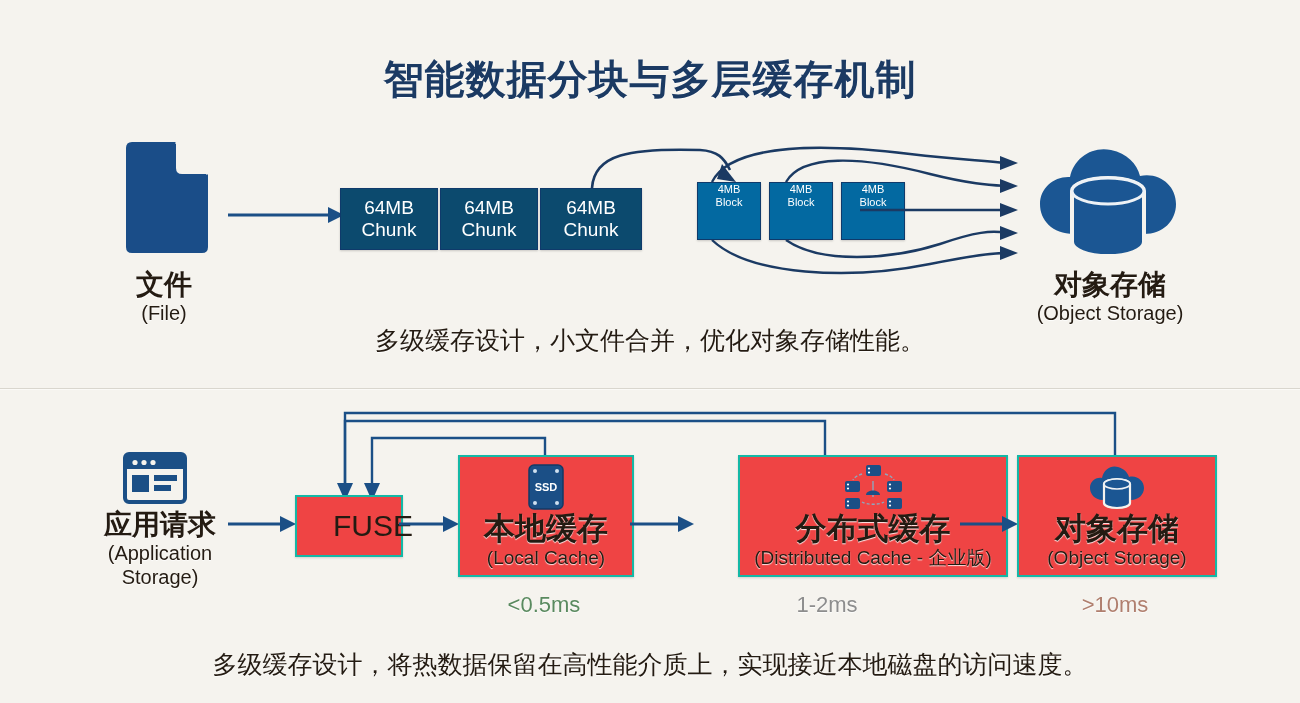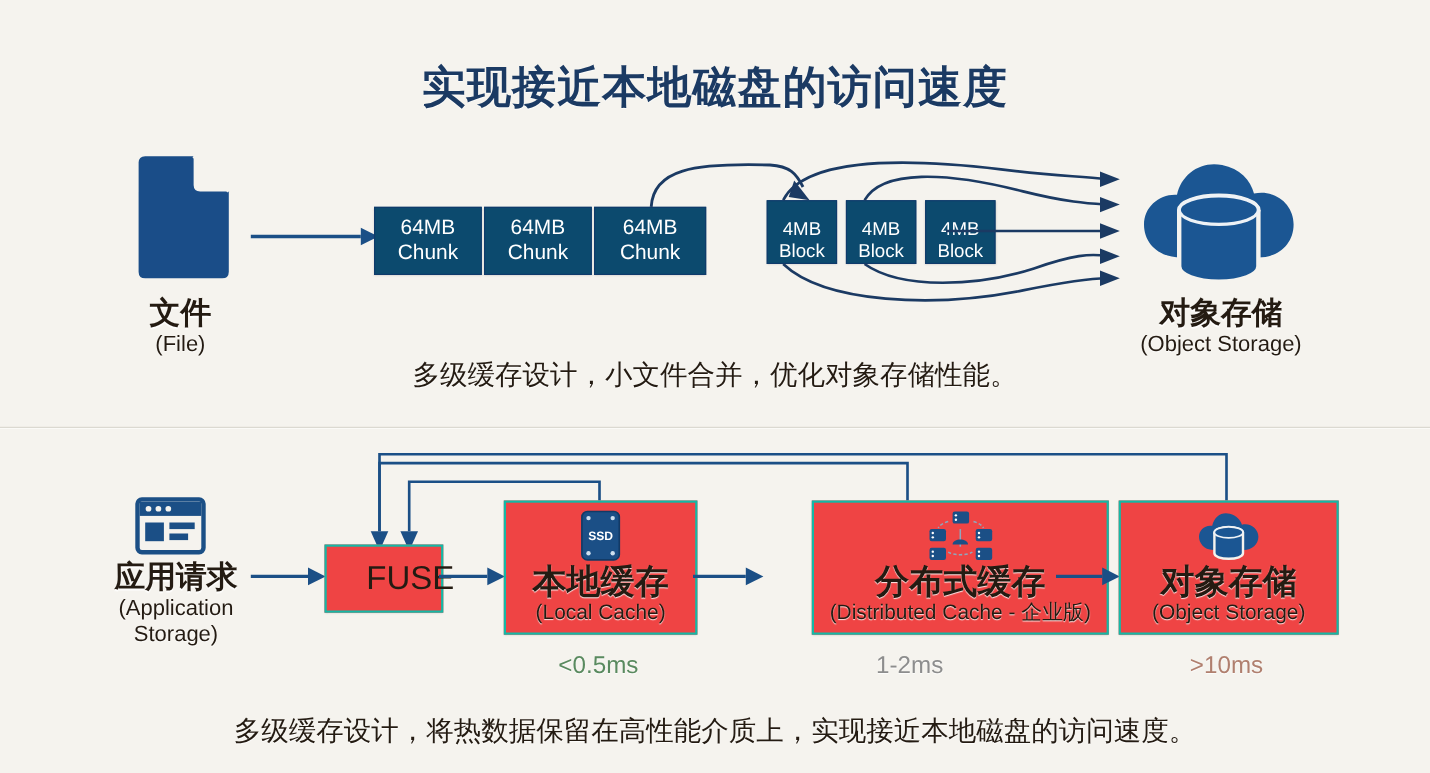--- a/index.html
+++ b/index.html
@@ -52,26 +52,26 @@
     text-align:center;
     font-size:19px;line-height:1.18;
     box-shadow:0 1px 2px rgba(0,0,0,.18);
   }
   #chunk-1{left:340px;top:188px;width:96px;}
   #chunk-2{left:440px;top:188px;width:96px;}
   #chunk-3{left:540px;top:188px;width:100px;}
 
   .block-box{
     height:56px;
-    background:#0c4a6e;
+    background:#0369a1;
     border:1px solid #0f3a6b;
     color:#ffffff;
-    display:flex;align-items:flex-end;justify-content:center;
+    display:flex;align-items:flex-start;justify-content:center;
     text-align:center;
-    font-size:17px;line-height:1.18;
+    font-size:11px;line-height:1.18;
     box-shadow:0 1px 2px rgba(0,0,0,.18);
   }
   #block-1{left:697px;top:182px;width:62px;}
   #block-2{left:769px;top:182px;width:62px;}
   #block-3{left:841px;top:182px;width:62px;}
 
   #object-storage-icon-top{left:1038px;top:142px;width:140px;height:118px;}
   #object-storage-label-top{left:995px;top:268px;width:230px;}
 
   #caption-1{
@@ -125,21 +125,21 @@
     text-shadow:0 1px 1px rgba(255,255,255,.9);
   }
 
   svg{overflow:visible;}
 </style>
 </head>
 <body>
 
 <div class="stage">
 
-  <div class="abs" id="page-title">实现接近本地磁盘的访问速度</div>
+  <div class="abs" id="page-title">智能数据分块与多层缓存机制</div>
 
   <div class="abs" id="section-divider"></div>
 
   <div class="abs" id="file-icon">
     <svg width="92" height="115" viewBox="0 0 92 115">
       <path d="M8 8 Q8 2 14 2 L58 2 L90 34 L90 107 Q90 113 84 113 L14 113 Q8 113 8 107 Z" fill="#1a4d88"></path>
       <path d="M58 2 L90 34 L64 34 Q58 34 58 28 Z" fill="#f5f3ee"></path>
       <path d="M58 2 L90 34" stroke="#f5f3ee" stroke-width="3" fill="none"></path>
     </svg>
   </div>

